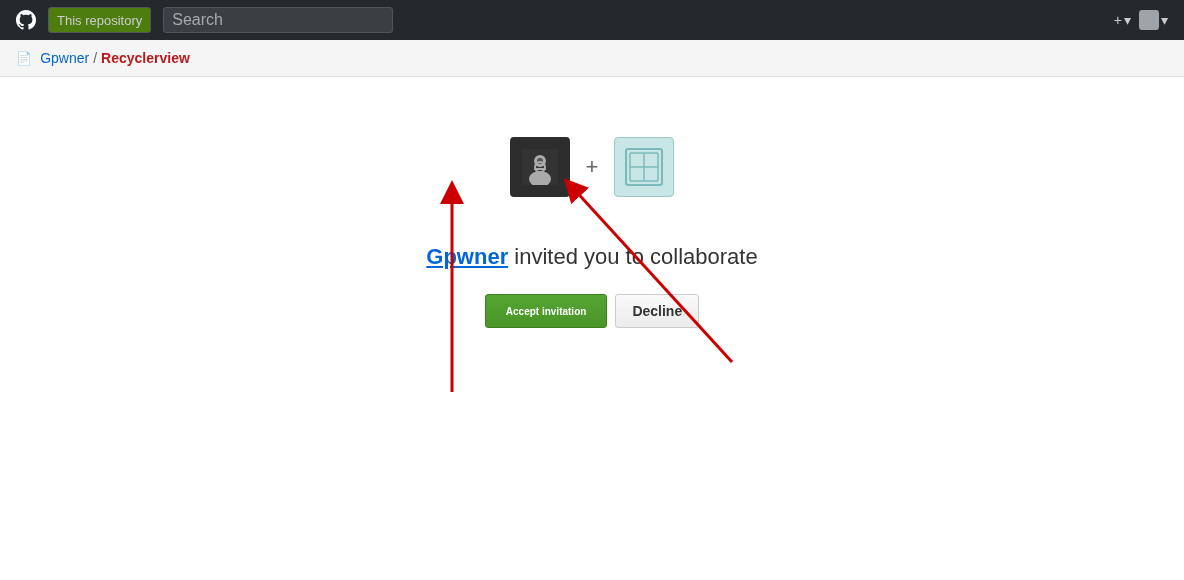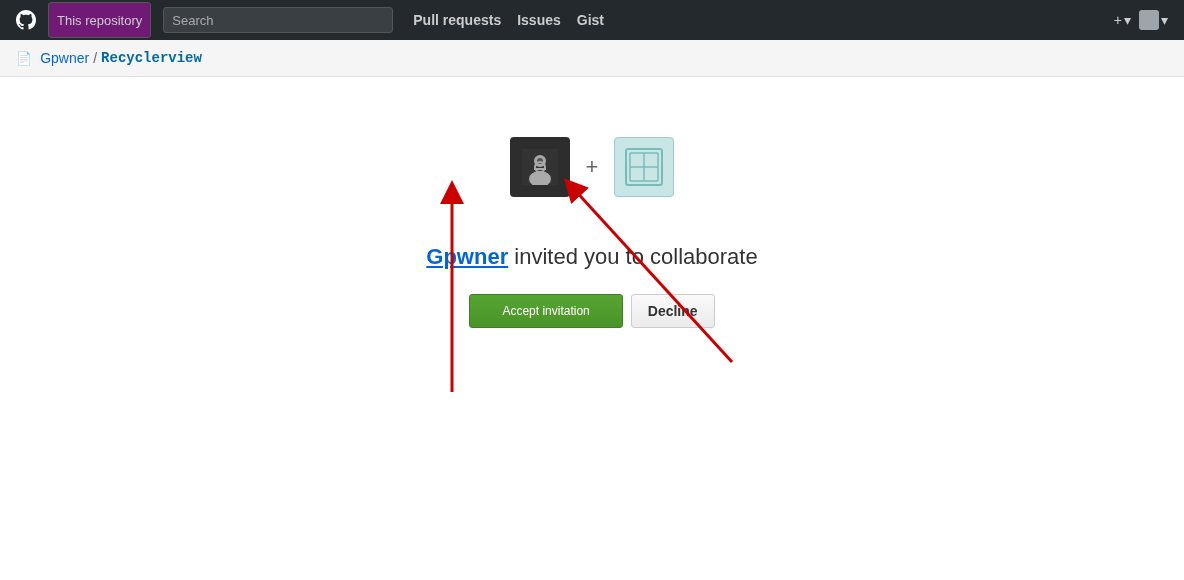--- a/index.html
+++ b/index.html
@@ -17,37 +17,37 @@
     .header-logo {
       color: #fff;
       font-size: 20px;
       display: flex;
       align-items: center;
     }
     .header-logo svg { fill: white; }
     .repo-scope {
       color: #ccc;
       font-size: 13px;
-      background: #701a75;
+      background: #4d7c0f;
       border: 1px solid #555;
       border-radius: 3px;
       padding: 2px 8px;
-      height: 36px;
+      height: 26px;
       display: flex;
       align-items: center;
     }
     .search-input {
       background: #3a3f44;
       border: 1px solid #555;
       border-radius: 3px;
       color: #ccc;
       padding: 2px 8px;
       height: 26px;
       width: 230px;
-      font-size: 13px;
+      font-size: 16px;
       outline: none;
     }
     .search-input::placeholder { color: #aaa; }
     .header-nav {
       display: flex;
       gap: 16px;
       margin-left: 8px;
     }
     .header-nav a {
       color: #ccc;
@@ -84,21 +84,21 @@
       gap: 4px;
       font-size: 14px;
     }
     .breadcrumb-bar .repo-icon {
       font-size: 13px;
       color: #666;
       margin-right: 4px;
     }
     .breadcrumb-bar a { color: #0366d6; text-decoration: none; }
     .breadcrumb-bar .separator { color: #666; }
-    .breadcrumb-bar .repo-name { font-weight: 600; color: #0369a1; font-family: Liberation Mono, monospace; }
+    .breadcrumb-bar .repo-name { font-weight: 600; color: #b91c1c; }
 
     
     .main-content {
       display: flex;
       flex-direction: column;
       align-items: center;
       padding: 60px 20px 40px;
     }
     .avatar-section {
       display: flex;
@@ -140,23 +140,23 @@
     .button-group {
       display: flex;
       gap: 8px;
       margin-bottom: 24px;
     }
     .btn-accept {
       background: linear-gradient(to bottom, #55a532, #4a9428);
       color: #fff;
       border: 1px solid #3e8020;
       border-radius: 3px;
-      padding: 8px 32px;
-      font-size: 12px;
-      font-weight: 400;
+      padding: 8px 20px;
+      font-size: 10px;
+      font-weight: 700;
       cursor: pointer;
     }
     .btn-decline {
       background: linear-gradient(to bottom, #fafafa, #ebebeb);
       color: #333;
       border: 1px solid #ccc;
       border-radius: 3px;
       padding: 8px 16px;
       font-size: 14px;
       font-weight: 600;
@@ -173,25 +173,20 @@
 <body>
 
 <header class="header">
   <div class="header-logo">
     <svg height="20" width="20" viewBox="0 0 16 16" aria-hidden="true">
       <path d="M8 0C3.58 0 0 3.58 0 8c0 3.54 2.29 6.53 5.47 7.59.4.07.55-.17.55-.38 0-.19-.01-.82-.01-1.49-2.01.37-2.53-.49-2.69-.94-.09-.23-.48-.94-.82-1.13-.28-.15-.68-.52-.01-.53.63-.01 1.08.58 1.23.82.72 1.21 1.87.87 2.33.66.07-.52.28-.87.51-1.07-1.78-.2-3.64-.89-3.64-3.95 0-.87.31-1.59.82-2.15-.08-.2-.36-1.02.08-2.12 0 0 .67-.21 2.2.82.64-.18 1.32-.27 2-.27.68 0 1.36.09 2 .27 1.53-1.04 2.2-.82 2.2-.82.44 1.1.16 1.92.08 2.12.51.56.82 1.27.82 2.15 0 3.07-1.87 3.75-3.65 3.95.29.25.54.73.54 1.48 0 1.07-.01 1.93-.01 2.2 0 .21.15.46.55.38A8.013 8.013 0 0016 8c0-4.42-3.58-8-8-8z"></path>
     </svg>
   </div>
   <div class="repo-scope">This repository</div>
   <input class="search-input" type="text" placeholder="Search" style="">
-  <nav class="header-nav">
-    <a href="#">Pull requests</a>
-    <a href="#">Issues</a>
-    <a href="#">Gist</a>
-  </nav>
   <div class="header-spacer"></div>
   <div class="header-actions">
     <button class="header-btn">
       <span>+</span>
       <span>▾</span>
     </button>
     <button class="header-btn">
       <span style="display:inline-block;width:20px;height:20px;background:#9da5ab;border-radius:3px;"></span>
       <span>▾</span>
     </button>

